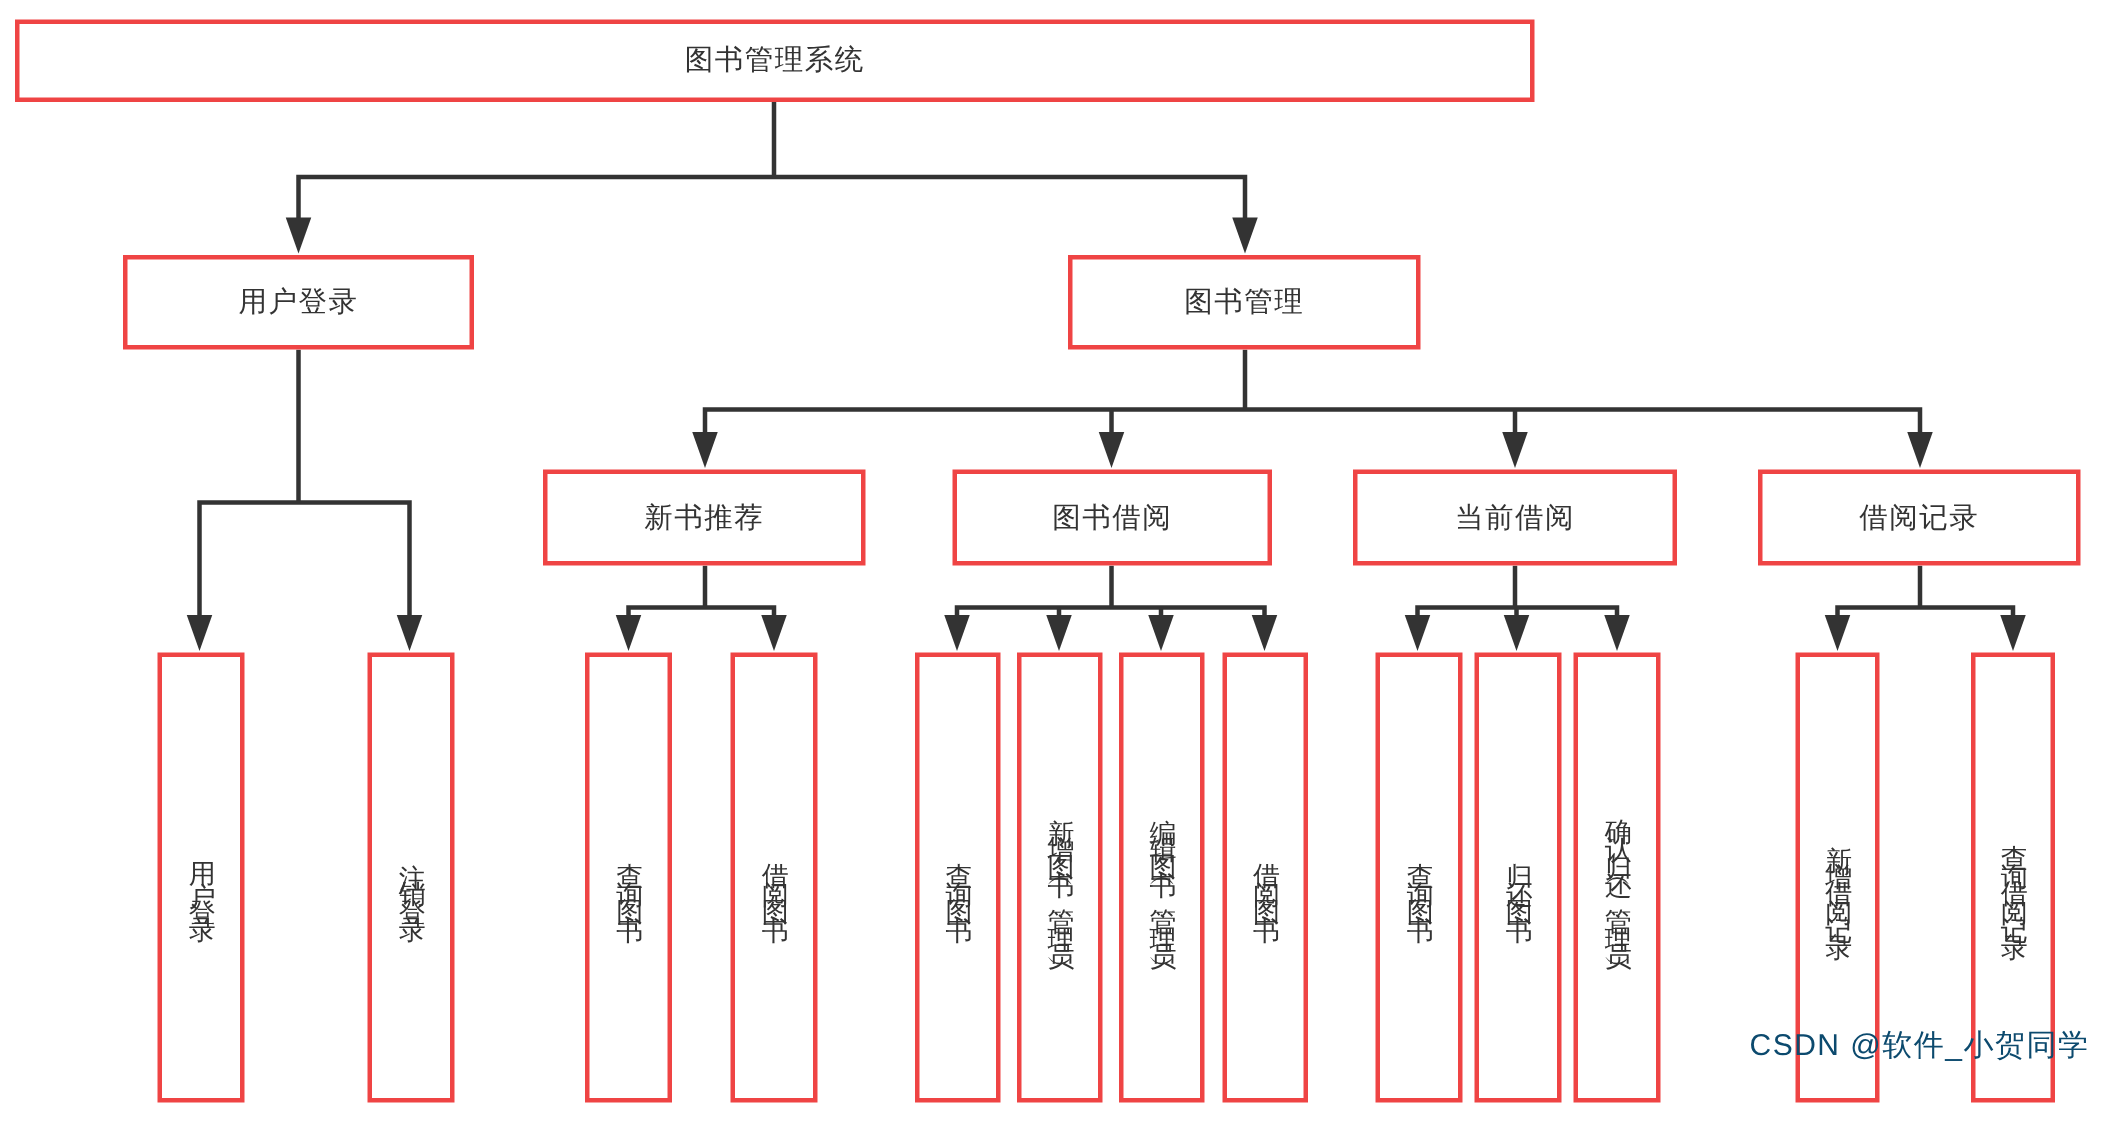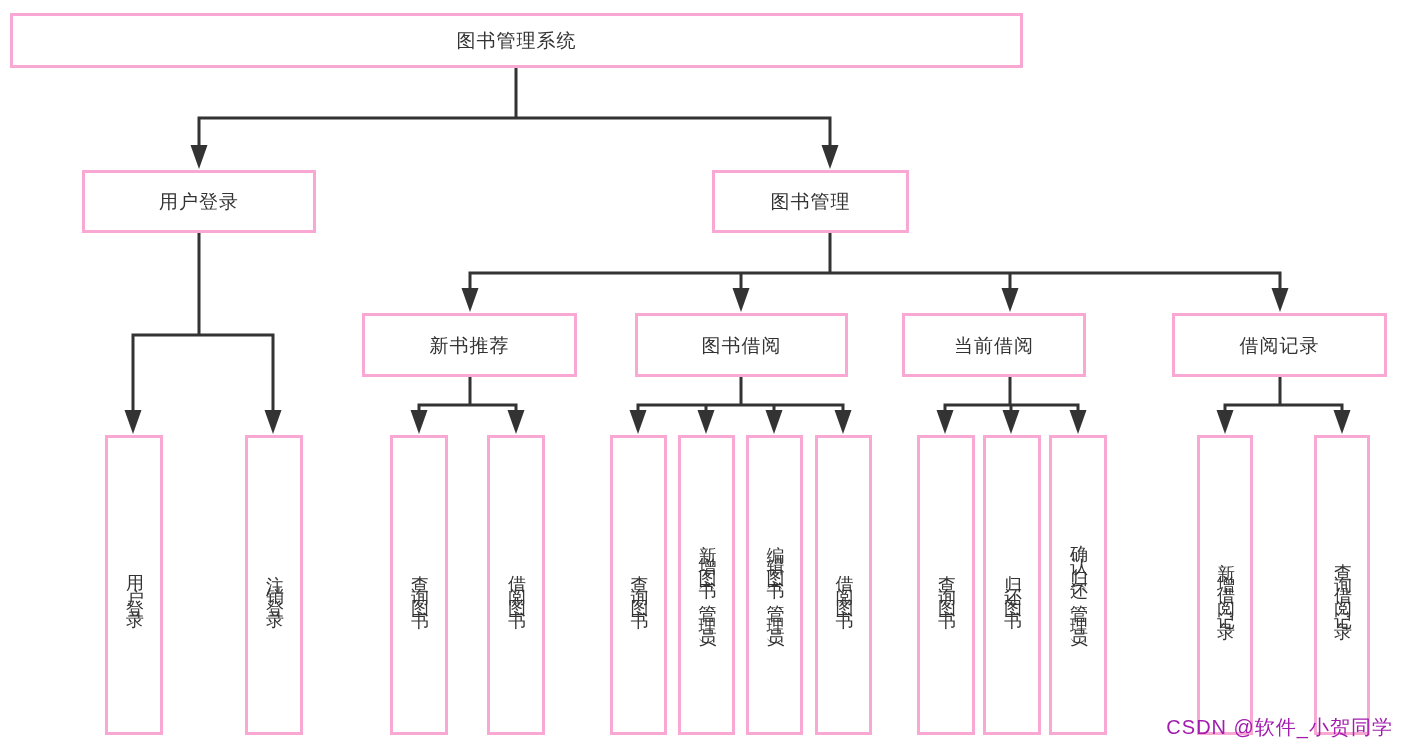--- a/index.html
+++ b/index.html
@@ -17,21 +17,21 @@
   }
   .connectors {
     position: absolute;
     left: 0;
     top: 0;
     z-index: 1;
   }
   .box {
     position: absolute;
     box-sizing: border-box;
-    border: 3px solid #f9a8d4;
+    border: 3px solid #ef4444;
     background: #ffffff;
     display: flex;
     align-items: center;
     justify-content: center;
     z-index: 2;
   }
   .hlabel {
     font-size: 19px;
     color: #333333;
     line-height: 1;
@@ -43,23 +43,23 @@
     text-orientation: mixed;
     font-size: 18px;
     color: #333333;
     line-height: 1.1;
     letter-spacing: 12px;
     white-space: nowrap;
   }
   .watermark {
     position: absolute;
     right: 12px;
-    top: 714px;
+    top: 683px;
     font-size: 20px;
-    color: #a21caf;
+    color: #0c4a6e;
     letter-spacing: 1px;
     z-index: 3;
     white-space: nowrap;
   }
 </style>
 </head>
 <body>
 
 <div class="canvas">
 
@@ -96,31 +96,31 @@
     </g>
   </svg>
 
   <div class="box" style="left:10px; top:13px; width:1013px; height:55px;">
     <span class="hlabel">图书管理系统</span>
   </div>
 
   <div class="box" style="left:82px; top:170px; width:234px; height:63px;">
     <span class="hlabel">用户登录</span>
   </div>
-  <div class="box" style="left:712px; top:170px; width:197px; height:63px;">
+  <div class="box" style="left:712px; top:170px; width:235px; height:63px;">
     <span class="hlabel">图书管理</span>
   </div>
 
   <div class="box" style="left:635px; top:313px; width:213px; height:64px;">
     <span class="hlabel">图书借阅</span>
   </div>
   <div class="box" style="left:362px; top:313px; width:215px; height:64px;">
     <span class="hlabel">新书推荐</span>
   </div>
-  <div class="box" style="left:902px; top:313px; width:184px; height:64px;">
+  <div class="box" style="left:902px; top:313px; width:216px; height:64px;">
     <span class="hlabel">当前借阅</span>
   </div>
   <div class="box" style="left:1172px; top:313px; width:215px; height:64px;text-align:right;">
     <span class="hlabel">借阅记录</span>
   </div>
 
   <div class="box" style="left:105px; top:435px; width:58px; height:300px;">
     <span class="vlabel">用户登录</span>
   </div>
   <div class="box" style="left:245px; top:435px; width:58px; height:300px;">

